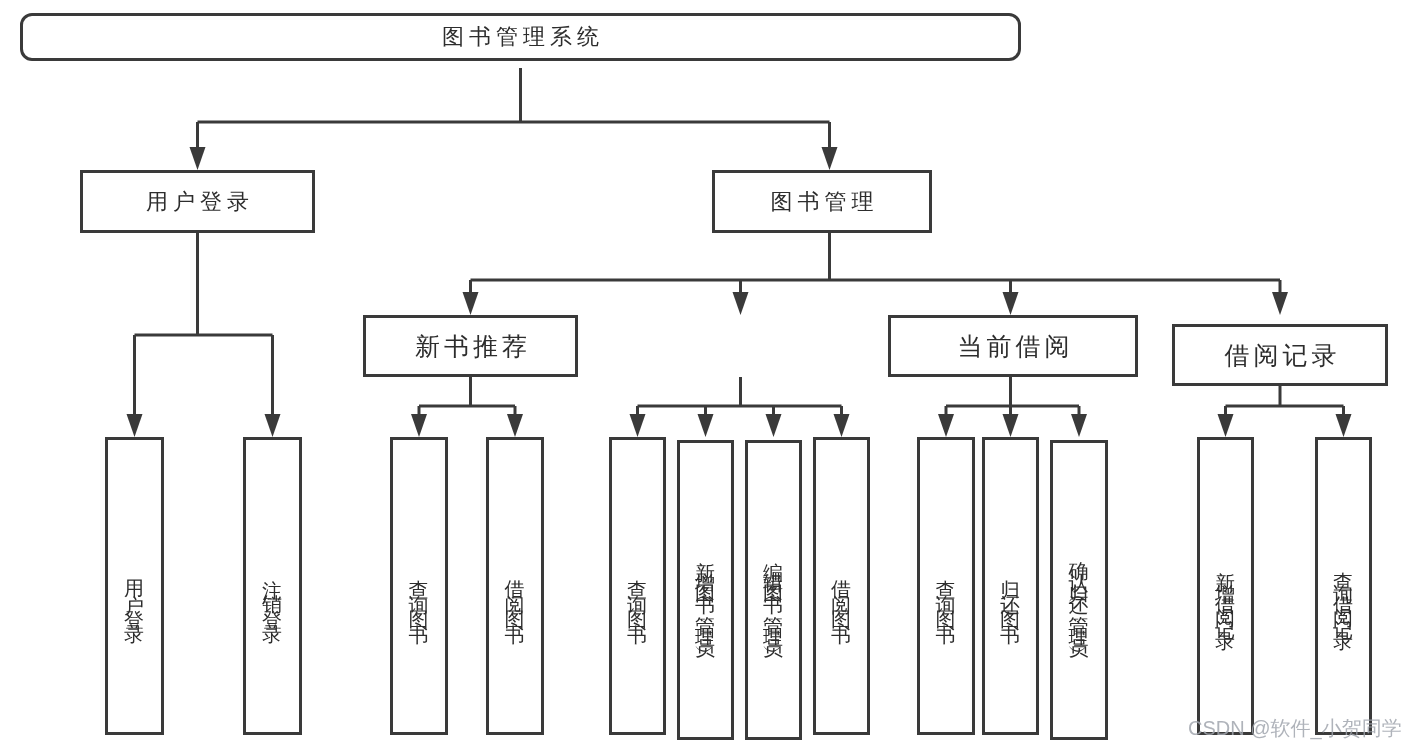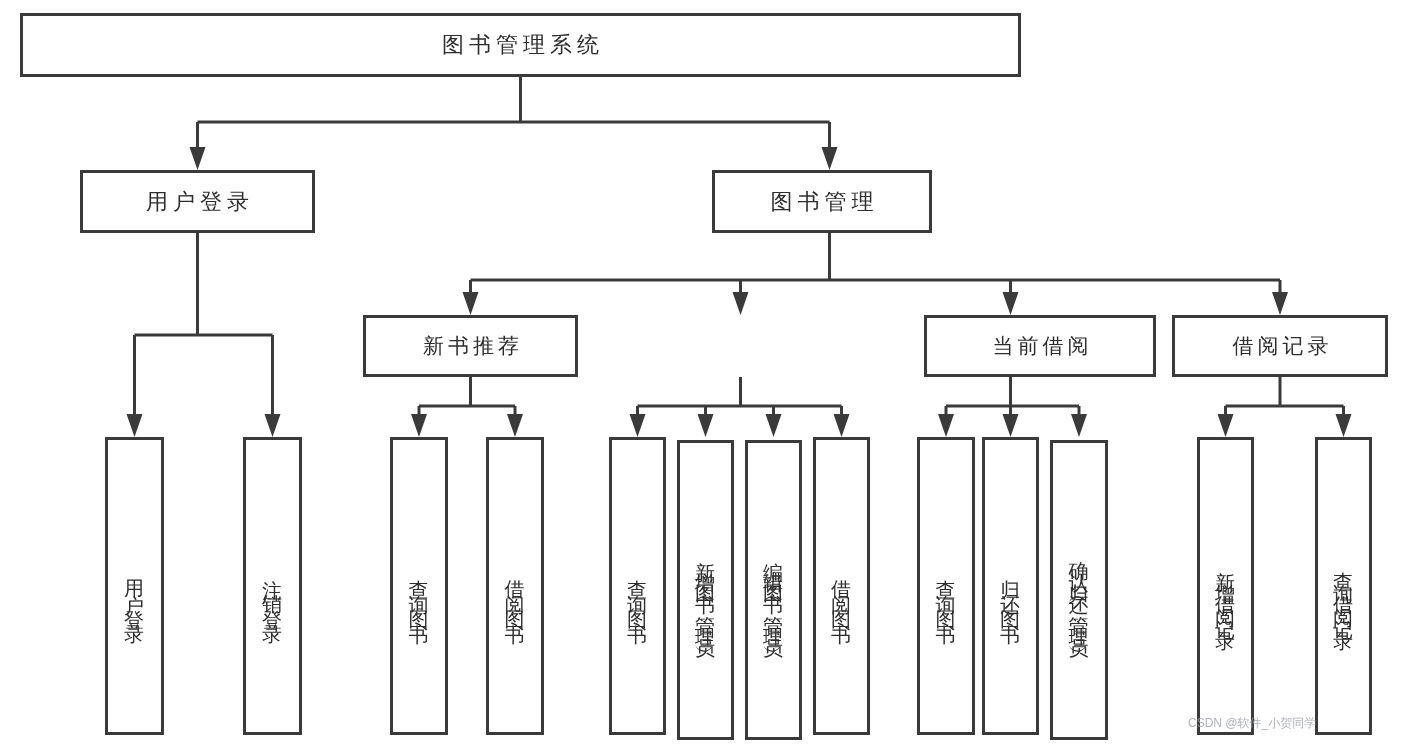--- a/index.html
+++ b/index.html
@@ -4,29 +4,29 @@
 <style>
   * { margin:0; padding:0; box-sizing:border-box; }
   html,body { width:1405px; height:747px; background:#ffffff; overflow:hidden;
               font-family:"Liberation Sans", sans-serif; }
   #stage { position:relative; width:1405px; height:747px; background:#fff; }
   #wires { position:absolute; left:0; top:0; width:1405px; height:747px; }
 
   .box { position:absolute; background:#ffffff; border:3px solid #3a3a3a;
          display:flex; align-items:center; justify-content:center; color:#2d2d2d; }
   .hlabel { font-size:22px; letter-spacing:5px; text-indent:5px; white-space:nowrap; color:#2d2d2d; }
-  .l3 .hlabel { font-size:21px; letter-spacing:4px; }
+  .l3 .hlabel { font-size:25px; letter-spacing:4px; }
 
   .vlabel { writing-mode:vertical-rl; text-orientation:mixed; line-height:1;
             font-size:20px; color:#2d2d2d; white-space:nowrap; }
   .sp4 { letter-spacing:15px; padding-top:15px; }
   .sp6 { letter-spacing:12px; padding-top:12px; }
   .sp9 { letter-spacing:11px; padding-top:11px; }
 
-  .watermark { position:absolute; left:1188px; top:715px; font-size:12px;
+  .watermark { position:absolute; left:1188px; top:715px; font-size:20px;
                color:rgba(161,166,174,0.85); white-space:nowrap; z-index:5; }
 </style>
 </head>
 <body>
 
 <div id="stage">
 
   <svg id="wires" viewBox="0 0 1405 747" xmlns="http://www.w3.org/2000/svg">
     <g stroke="#3a3a3a" stroke-width="3" fill="none">
 
@@ -89,38 +89,38 @@
       <polygon points="765.5,414 781.5,414 773.5,437"></polygon>
       <polygon points="833.5,414 849.5,414 841.5,437"></polygon>
       <polygon points="938,414 954,414 946,437"></polygon>
       <polygon points="1002.5,414 1018.5,414 1010.5,437"></polygon>
       <polygon points="1071,414 1087,414 1079,437"></polygon>
       <polygon points="1217.5,414 1233.5,414 1225.5,437"></polygon>
       <polygon points="1335.5,414 1351.5,414 1343.5,437"></polygon>
     </g>
   </svg>
 
-  <div class="box" style="left:20px; top:13px; width:1001px; height:64px;">
+  <div class="box" style="left:20px; top:13px; width:1001px; height:48px;border-radius:12px;">
     <span class="hlabel">图书管理系统</span>
   </div>
 
   <div class="box" style="left:80px; top:170px; width:235px; height:63px;">
     <span class="hlabel">用户登录</span>
   </div>
   <div class="box" style="left:712px; top:170px; width:220px; height:63px;">
     <span class="hlabel">图书管理</span>
   </div>
 
   <div class="box l3" style="left:363px; top:315px; width:215px; height:62px;">
     <span class="hlabel">新书推荐</span>
   </div>
-  <div class="box l3" style="left:924px; top:315px; width:232px; height:62px;">
+  <div class="box l3" style="left:888px; top:315px; width:250px; height:62px;">
     <span class="hlabel">当前借阅</span>
   </div>
-  <div class="box l3" style="left:1172px; top:315px; width:216px; height:62px;">
+  <div class="box l3" style="left:1172px; top:324px; width:216px; height:62px;">
     <span class="hlabel">借阅记录</span>
   </div>
 
   <div class="box" style="left:105px; top:437px; width:59px; height:298px;">
     <span class="vlabel sp4">用户登录</span>
   </div>
   <div class="box" style="left:243px; top:437px; width:59px; height:298px;">
     <span class="vlabel sp4">注销登录</span>
   </div>
 

